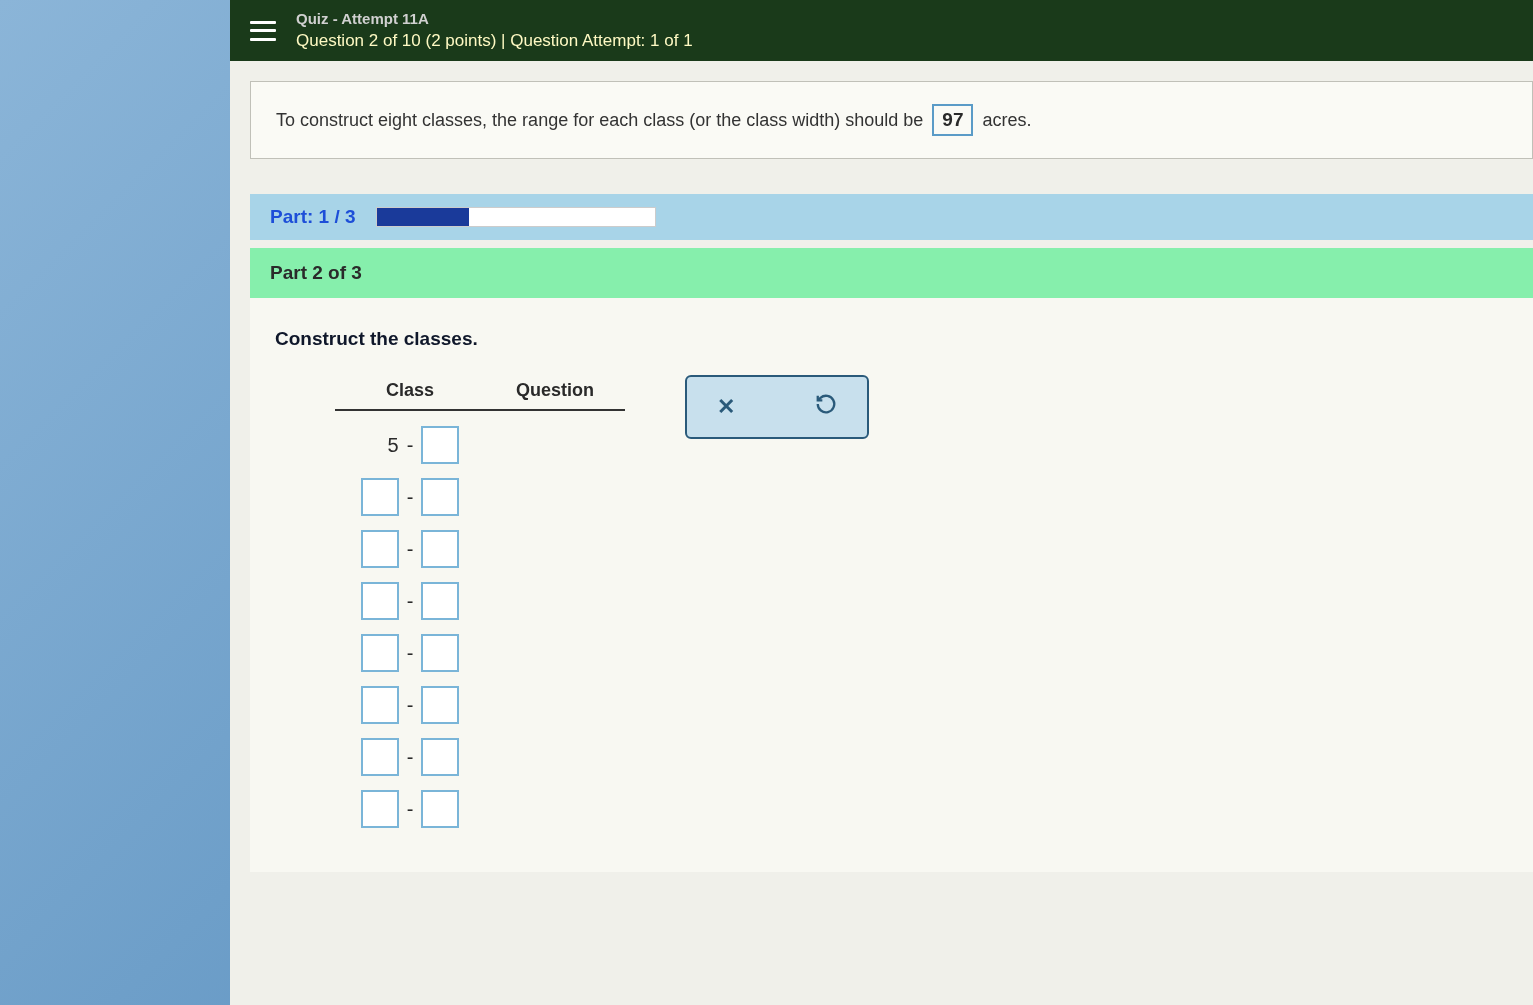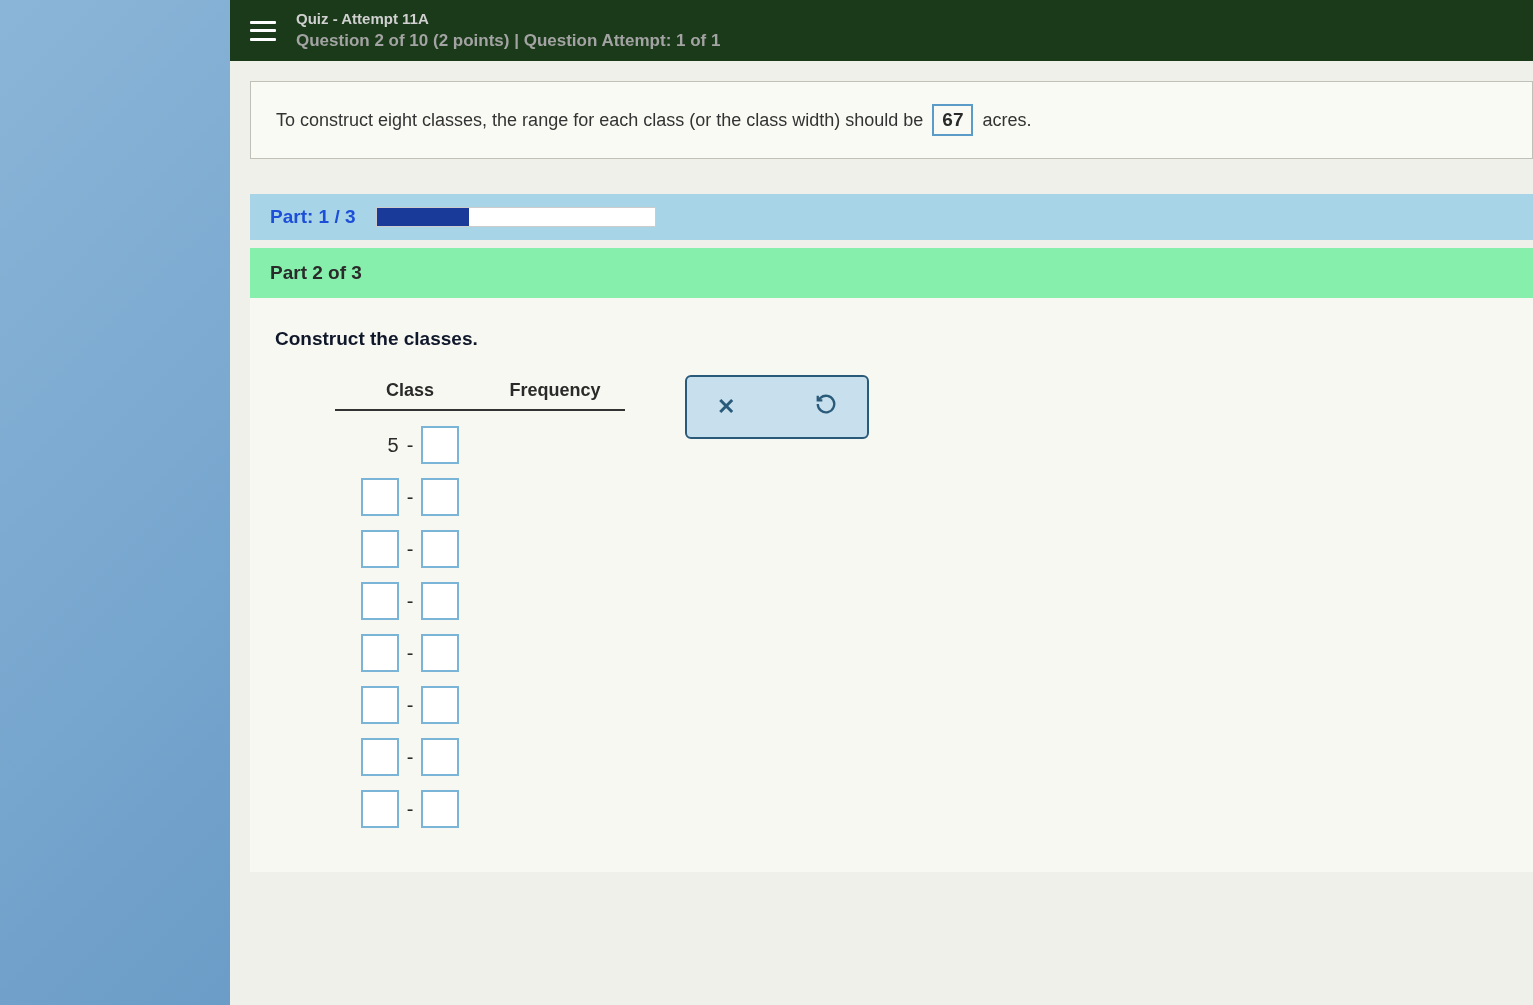--- a/index.html
+++ b/index.html
@@ -49,22 +49,22 @@
       flex-direction: column;
       gap: 4px;
     }
     .quiz-title {
       font-size: 15px;
       color: #d0d0d0;
       font-weight: bold;
     }
     .question-info {
       font-size: 17px;
-      color: #a3a3a3;
-      font-weight: bold;
+      color: #fef9c3;
+      font-weight: normal;
     }
     .content {
       padding: 20px 0 0 20px;
     }
     .answer-box {
       background: #fafaf5;
       border: 1px solid #c0c0b8;
       padding: 22px 25px;
       margin-bottom: 35px;
       font-size: 18px;
@@ -212,41 +212,41 @@
     <div class="header-text">
       <div class="quiz-title">Quiz - Attempt 11A</div>
       <div class="question-info">Question 2 of 10 (2 points)  |  Question Attempt: 1 of 1</div>
     </div>
   </div>
 
   <div class="content">
 
     <div class="answer-box">
       <span>To construct eight classes, the range for each class (or the class width) should be</span>
-      <span class="answer-value">67</span>
+      <span class="answer-value">97</span>
       <span>acres.</span>
     </div>
 
     <div class="part-progress">
       <span class="part-label">Part: 1 / 3</span>
       <div class="progress-bar">
         <div class="progress-fill"></div>
       </div>
     </div>
 
     <div class="part-header">Part 2 of 3</div>
 
     <div class="part-body">
       <div class="instruction">Construct the classes.</div>
 
       <div class="table-area">
         <div class="class-table">
           <div class="table-headers">
             <div class="col-class">Class</div>
-            <div class="col-freq">Frequency</div>
+            <div class="col-freq">Question</div>
           </div>
 
           <div class="class-row">
             <span class="first-value">5</span>
             <span class="dash">-</span>
             <input class="input-box" style="">
           </div>
 
           <div class="class-row">
             <input class="input-box" style="">

